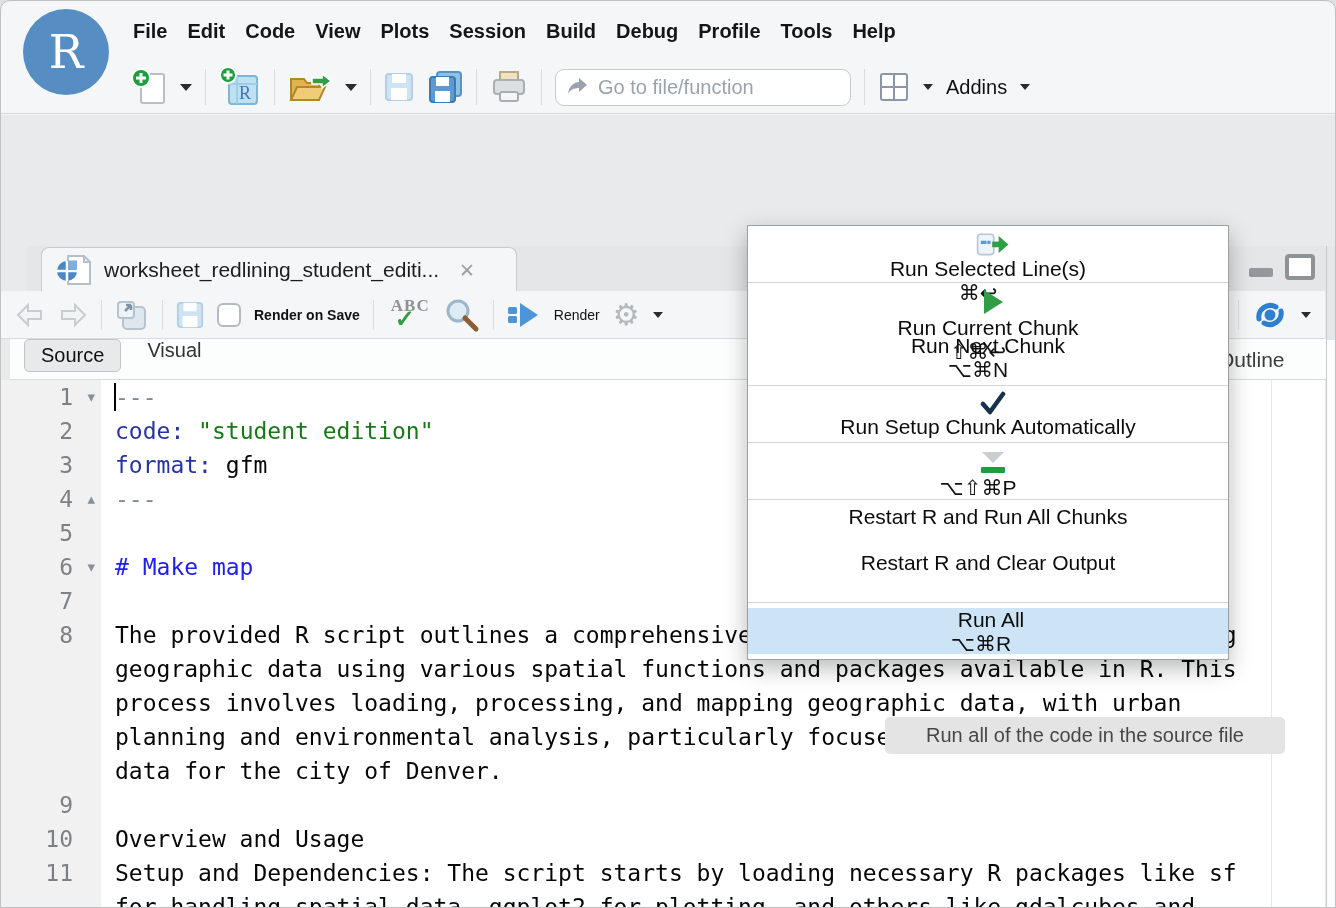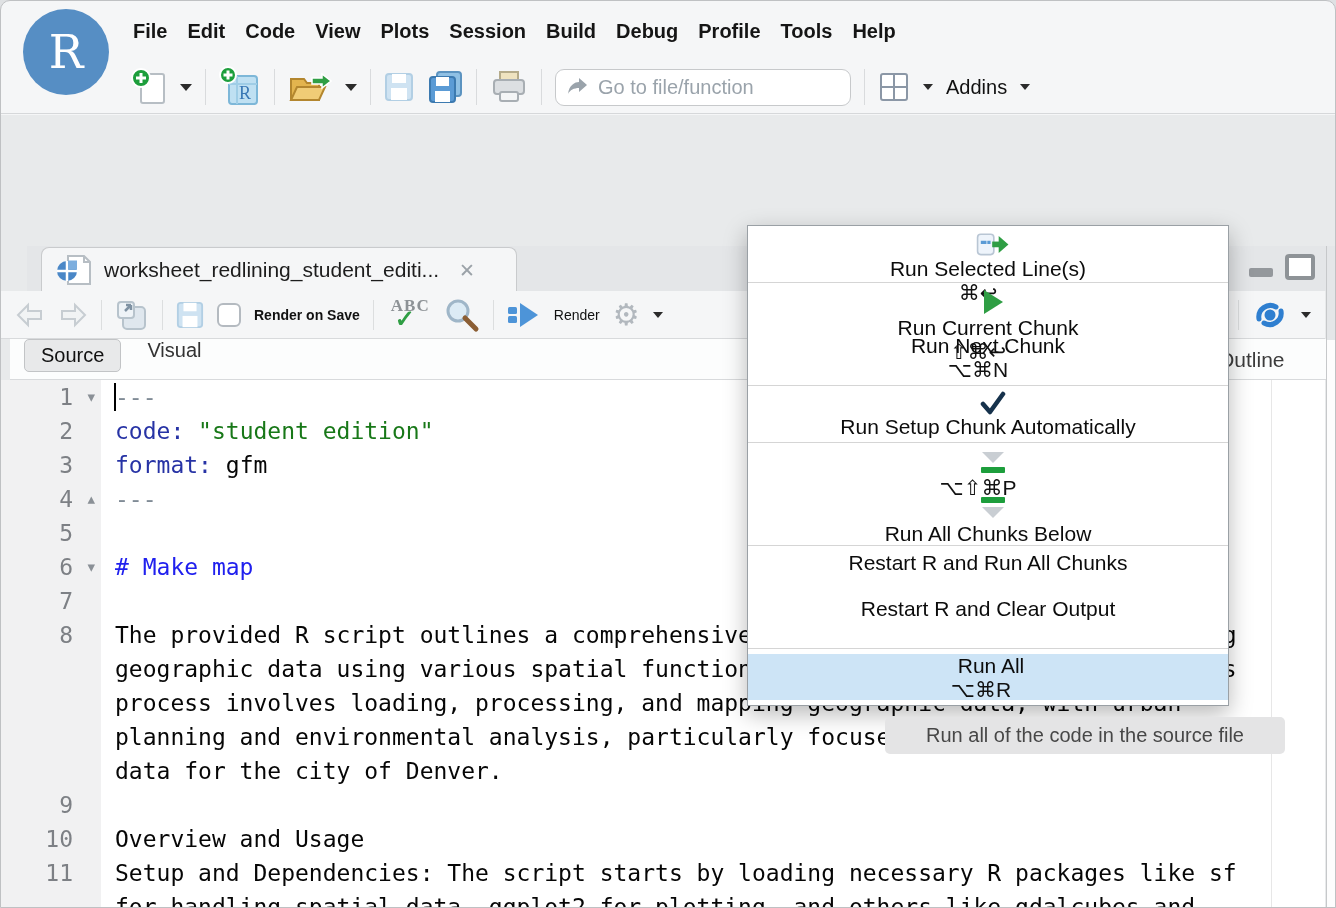--- a/index.html
+++ b/index.html
@@ -439,30 +439,20 @@
       <div class="rm-sep"></div>
       <div class="rm-item">
         <span class="rm-icon">
           <svg width="30" height="28" viewBox="0 0 30 28">
             <path d="M4 4h22L15 15z" fill="#c9ced3"></path>
             <rect x="3" y="19" width="24" height="6" rx="1" fill="#1d9e3c"></rect>
           </svg>
         </span>
         <span class="rm-short">⌥⇧⌘P</span>
       </div>
-      <div class="rm-item">
-        <span class="rm-icon">
-          <svg width="30" height="28" viewBox="0 0 30 28">
-            <rect x="3" y="3" width="24" height="6" rx="1" fill="#1d9e3c"></rect>
-            <path d="M4 13h22L15 24z" fill="#c9ced3"></path>
-          </svg>
-        </span>
-        <span class="rm-label">Run All Chunks Below</span>
-        <span class="rm-short"></span>
-      </div>
       <div class="rm-sep"></div>
       <div class="rm-item">
         <span class="rm-icon"></span>
         <span class="rm-label">Restart R and Run All Chunks</span>
         <span class="rm-short"></span>
       </div>
       <div class="rm-item">
         <span class="rm-icon"></span>
         <span class="rm-label">Restart R and Clear Output</span>
         <span class="rm-short"></span>

